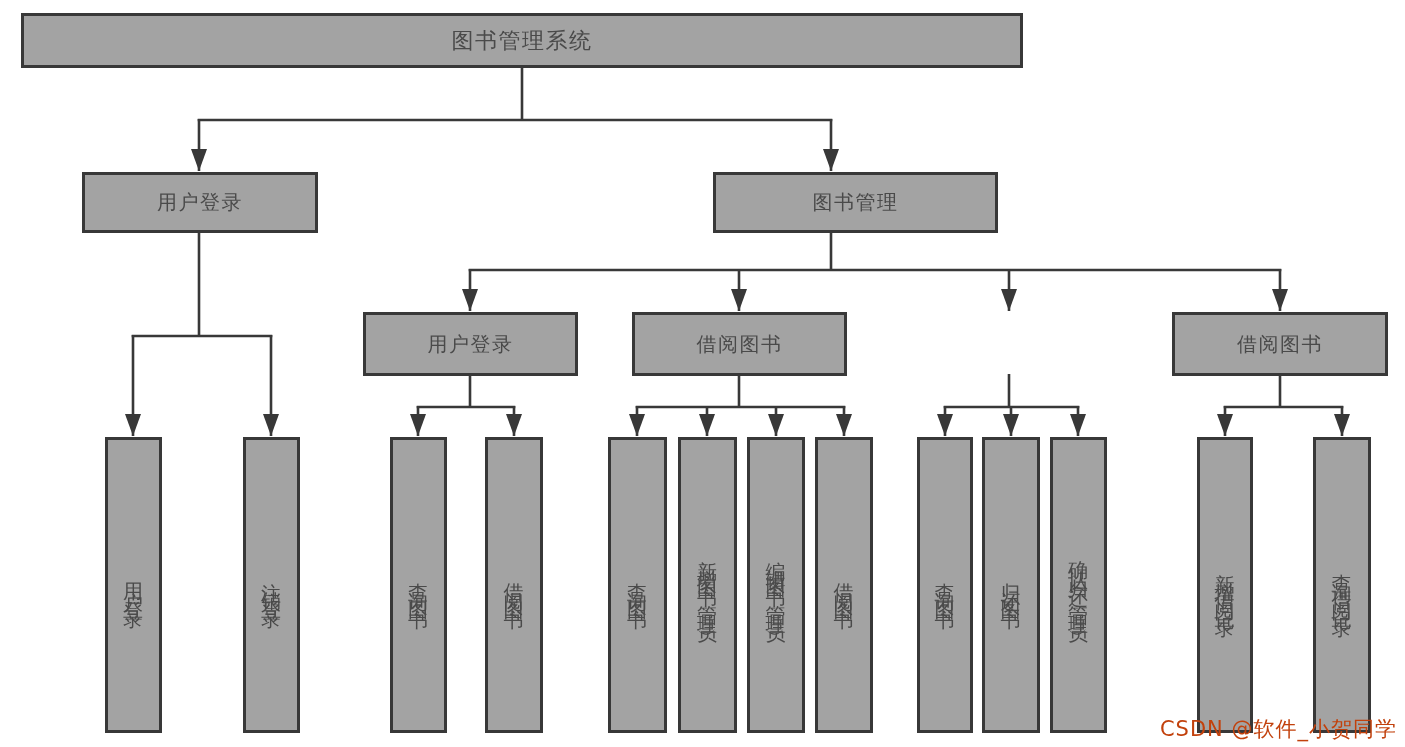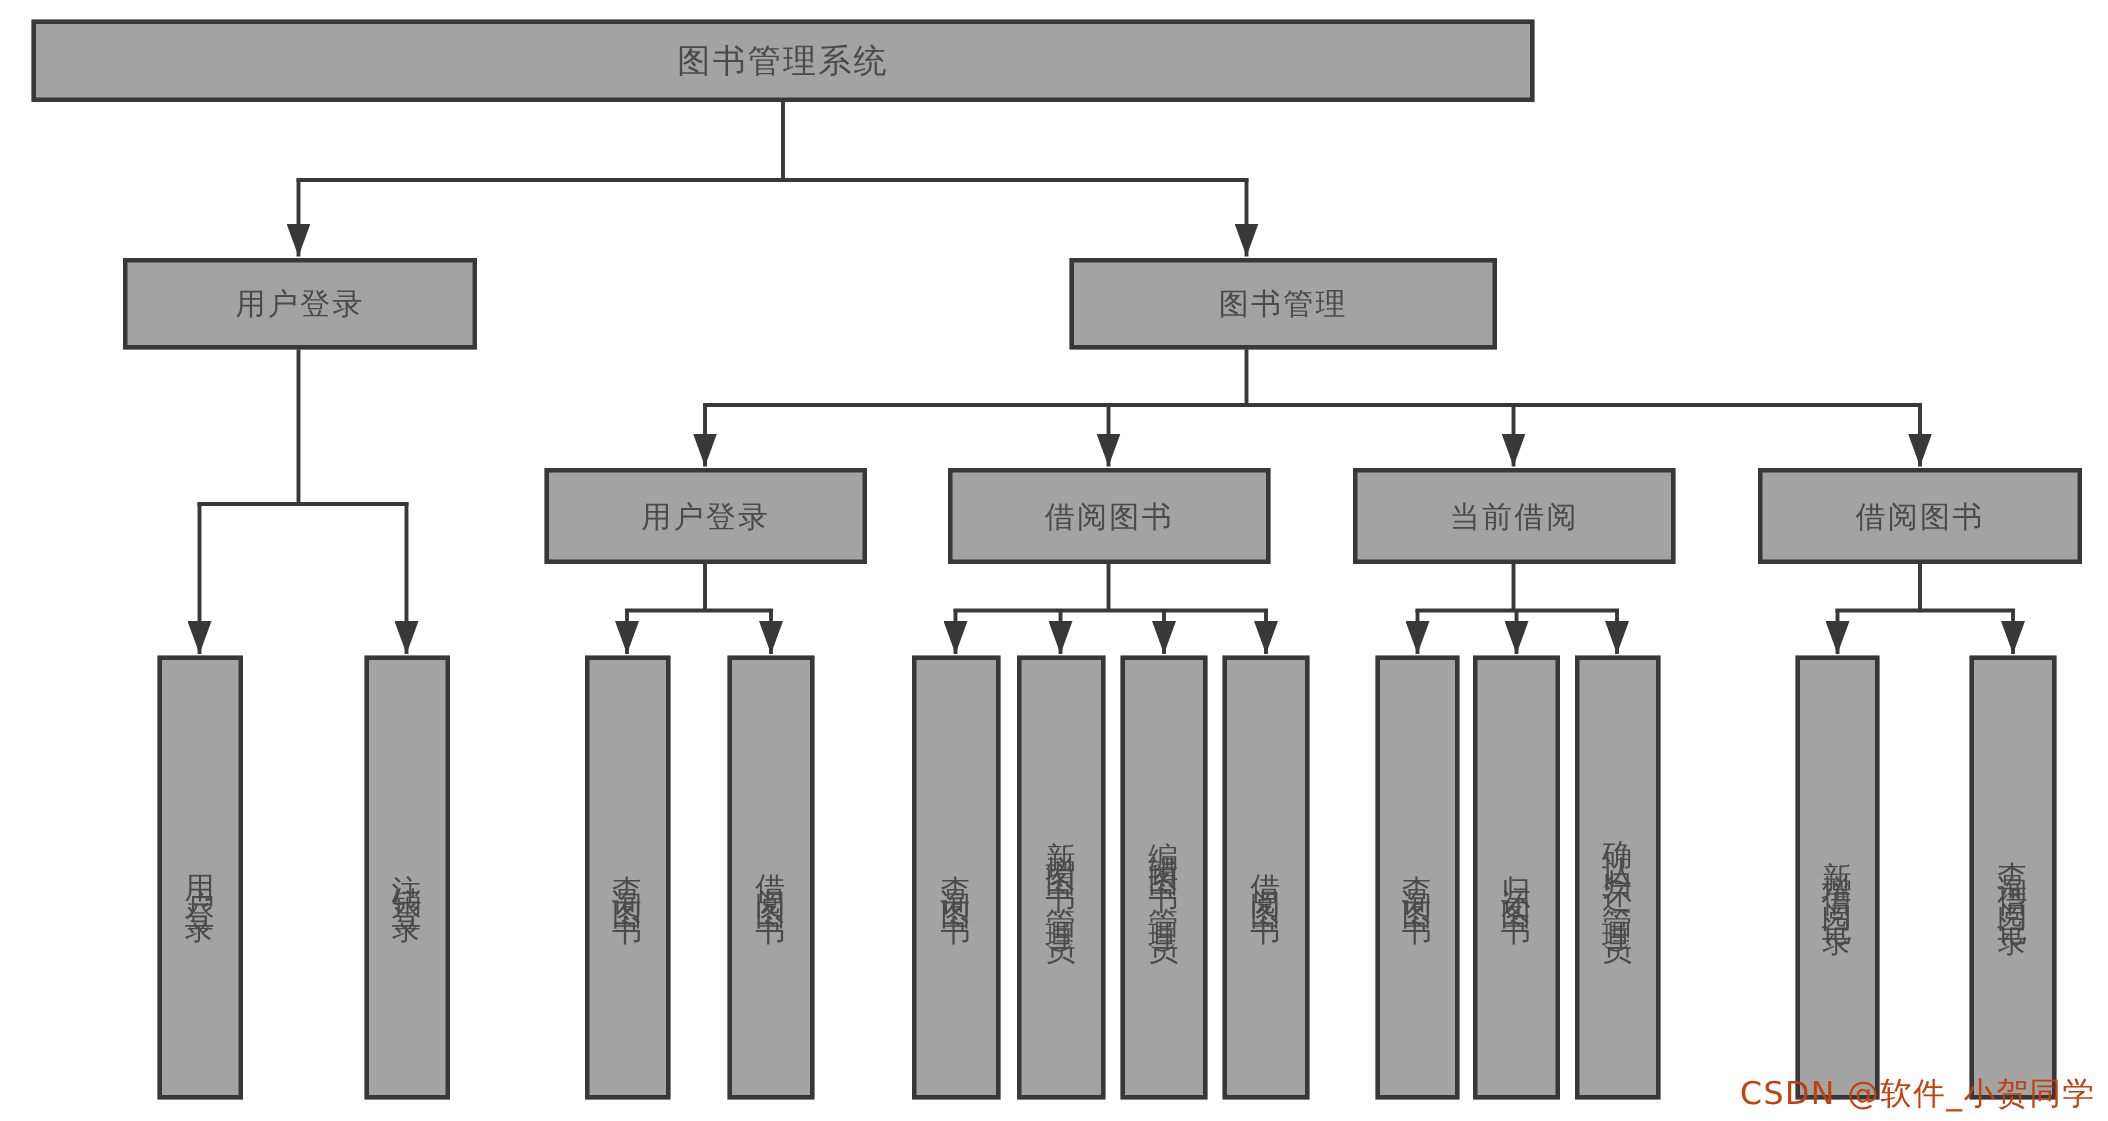--- a/index.html
+++ b/index.html
@@ -91,23 +91,20 @@
   <div class="node h mid" style="left:713px;top:172px;width:285px;height:61px;">
     <span>图书管理</span>
   </div>
 
   <div class="node h mid" style="left:363px;top:312px;width:215px;height:64px;">
     <span>用户登录</span>
   </div>
   <div class="node h mid" style="left:632px;top:312px;width:215px;height:64px;">
     <span>借阅图书</span>
   </div>
-  <div class="node h mid" style="left:902px;top:312px;width:215px;height:64px;">
-    <span>当前借阅</span>
-  </div>
   <div class="node h mid" style="left:1172px;top:312px;width:216px;height:64px;">
     <span>借阅图书</span>
   </div>
 
   <div class="node v leaf" style="left:105px;width:57px;">
     <span>用户登录</span>
   </div>
   <div class="node v leaf" style="left:243px;width:57px;">
     <span>注销登录</span>
   </div>

